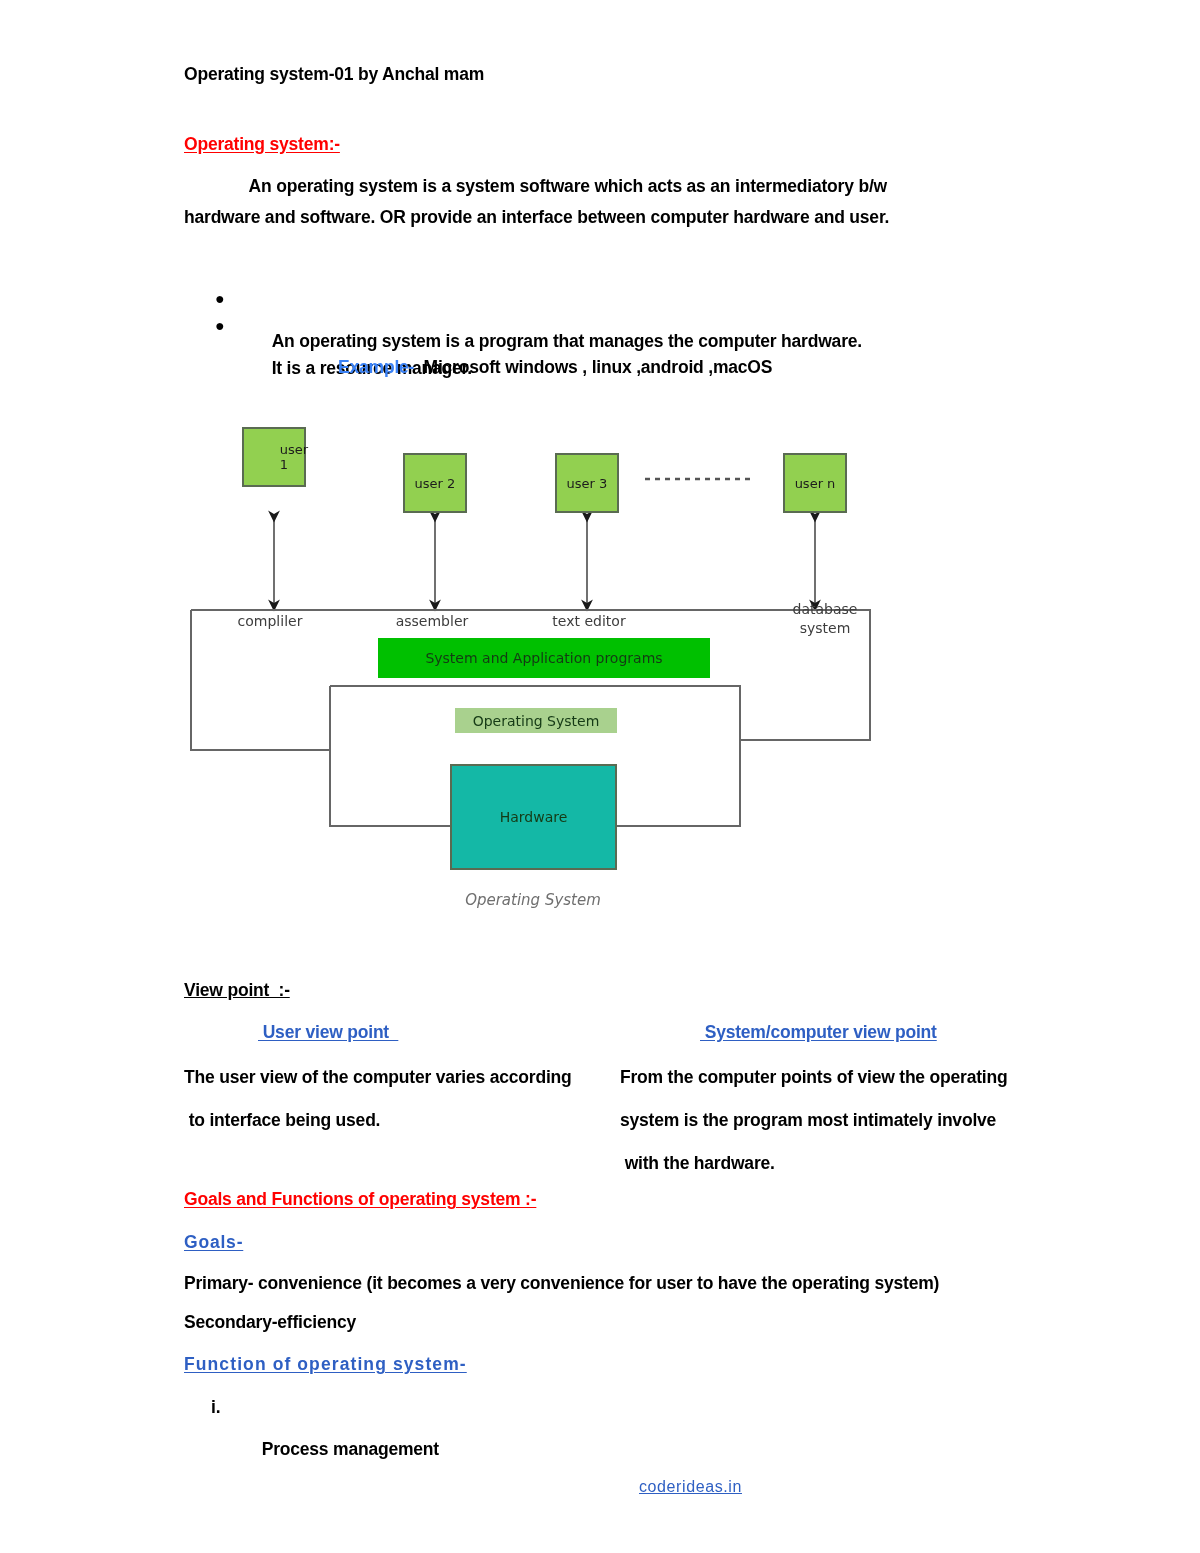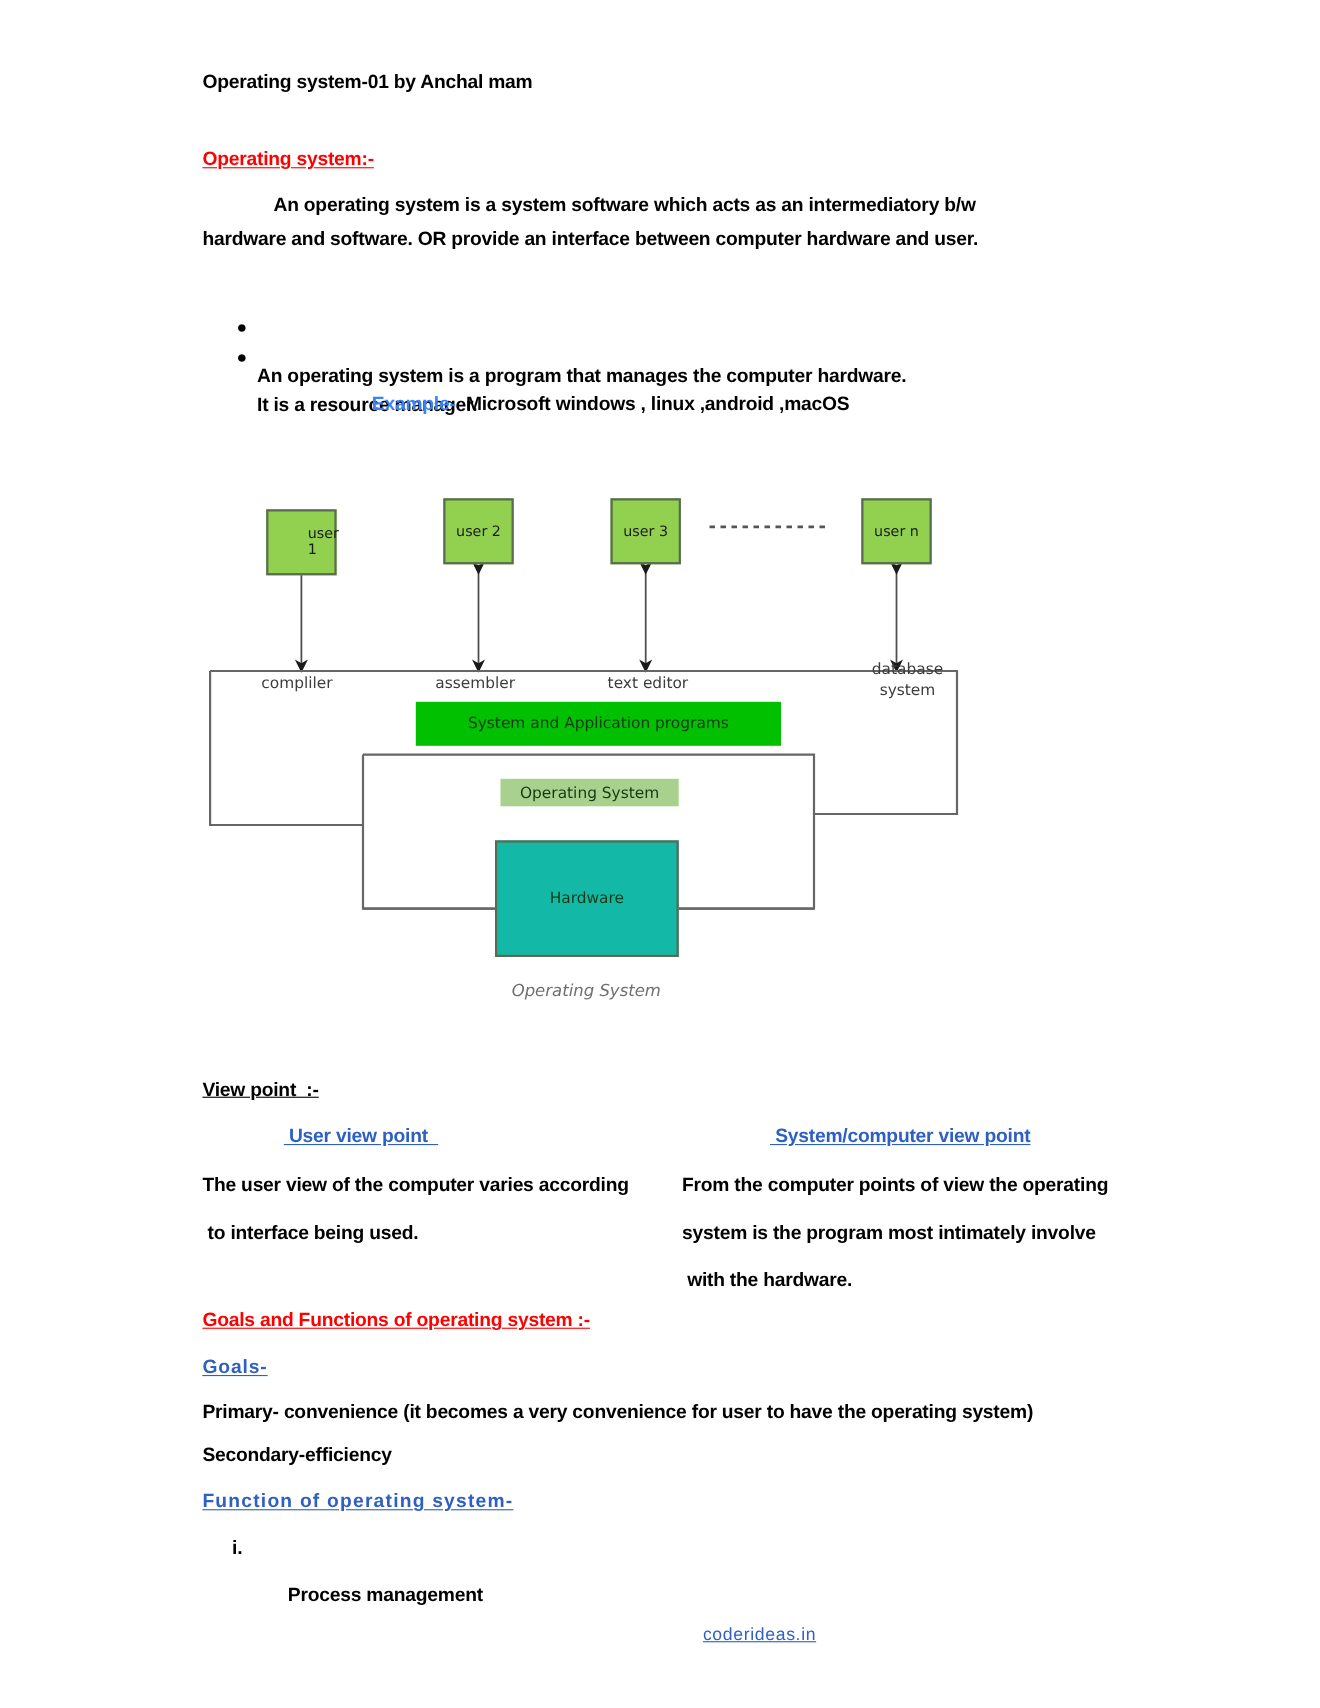--- a/index.html
+++ b/index.html
@@ -55,21 +55,21 @@
     font-size: 17.5px;
     white-space: pre;
     letter-spacing: -0.2px;
   }
   .bullet-row .dot {
     position: absolute;
     left: 0;
     top: 1px;
     font-size: 16px;
   }
-  .bullet-row .btxt { display: inline-block; }
+  .bullet-row .btxt { margin-left: 38px; display: inline-block; }
   #bullet-1 { left: 215px; top: 289px; }
   #bullet-2 { left: 215px; top: 316px; }
 
   #example-line {
     left: 338px;
     top: 359px;
   }
   #example-line .ex-label { color: #3b82f6; }
 
   
@@ -88,21 +88,21 @@
     background: #92d050;
     border: 2px solid #5a6b52;
     box-sizing: border-box;
     font-family: "DejaVu Sans", sans-serif;
     font-size: 13px;
     color: #1c1c1c;
     display: flex;
     align-items: center;
     justify-content: center;
   }
-  #user-box-1 { left: 242px; top: 463px; padding-left: 40px; }
+  #user-box-1 { left: 242px; top: 427px; padding-left: 40px; }
   #user-box-2 { left: 403px; top: 453px; }
   #user-box-3 { left: 555px; top: 453px; }
   #user-box-n { left: 783px; top: 453px; }
 
   .dlabel {
     position: absolute;
     font-family: "DejaVu Sans", sans-serif;
     font-size: 14px;
     color: #3d3d3d;
     white-space: pre;

